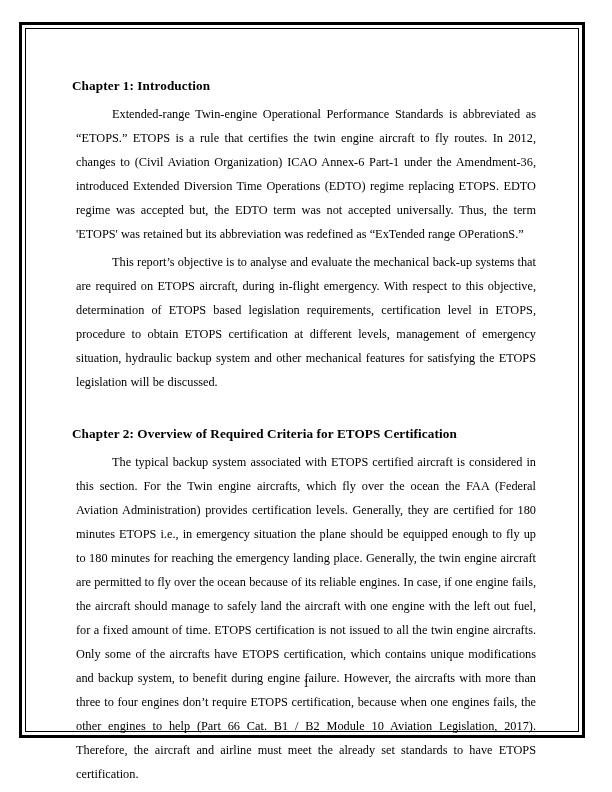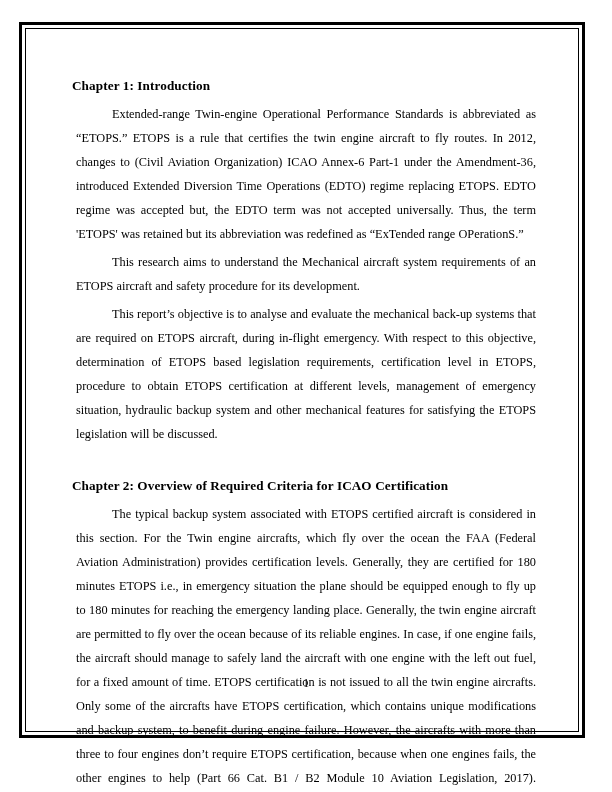--- a/index.html
+++ b/index.html
@@ -86,24 +86,23 @@
 <div class="page-frame">
   <div class="page-frame-inner"></div>
 </div>
 
 <div class="page-body">
 
   <h1 class="chapter-heading">Chapter 1: Introduction</h1>
 
   <p class="para">Extended-range Twin-engine Operational Performance Standards is abbreviated as “ETOPS.”  ETOPS is a rule that certifies the twin engine aircraft to fly routes. In 2012, changes to (Civil Aviation Organization) ICAO Annex-6 Part-1 under the Amendment-36, introduced Extended Diversion Time Operations (EDTO) regime replacing ETOPS. EDTO regime was accepted but, the EDTO term was not accepted universally. Thus, the term 'ETOPS' was retained but its abbreviation was redefined as “ExTended range OPerationS.”</p>
 
-  <p class="para">This research aims to understand the Mechanical aircraft system requirements of an ETOPS aircraft and safety procedure for its development.</p>
 
   <p class="para">This report’s objective is to analyse and evaluate the mechanical back-up systems that are required on ETOPS aircraft, during in-flight emergency. With respect to this objective, determination of ETOPS based legislation requirements, certification level in ETOPS, procedure to obtain ETOPS certification at different levels, management of emergency situation, hydraulic backup system and other mechanical features for satisfying the ETOPS legislation will be discussed.</p>
 
   <div class="spacer-line"></div>
 
-  <h1 class="chapter-heading">Chapter 2: Overview of Required Criteria for ICAO Certification</h1>
+  <h1 class="chapter-heading">Chapter 2: Overview of Required Criteria for ETOPS Certification</h1>
 
   <p class="para">The typical backup system associated with ETOPS certified aircraft is considered in this section. For the Twin engine aircrafts, which fly over the ocean the FAA (Federal Aviation Administration) provides certification levels. Generally, they are certified for 180 minutes ETOPS i.e., in emergency situation the plane should be equipped enough to fly up to 180 minutes for reaching the emergency landing place. Generally, the twin engine aircraft are permitted to fly over the ocean because of its reliable engines. In case, if one engine fails, the aircraft should manage to safely land the aircraft with one engine with the left out fuel, for a fixed amount of time. ETOPS certification is not issued to all the twin engine aircrafts. Only some of the aircrafts have ETOPS certification, which contains unique modifications and backup system, to benefit during engine failure. However, the aircrafts with more than three to four engines don’t require ETOPS certification, because when one engines fails, the other engines to help (Part 66 Cat. B1 / B2 Module 10 Aviation Legislation, 2017). Therefore, the aircraft and airline must meet the already set standards to have ETOPS certification.</p>
 </div>
 
 <div class="page-number">1</div>
 
 </body></html>

